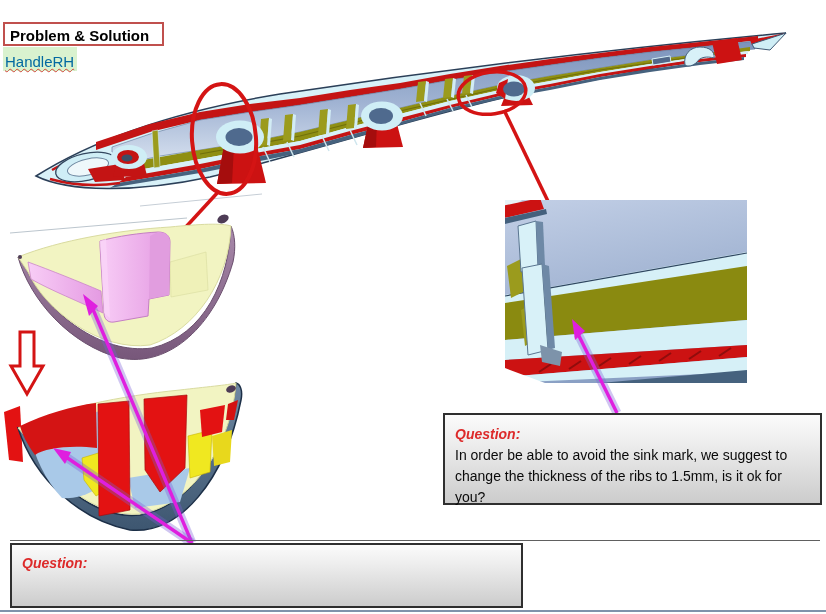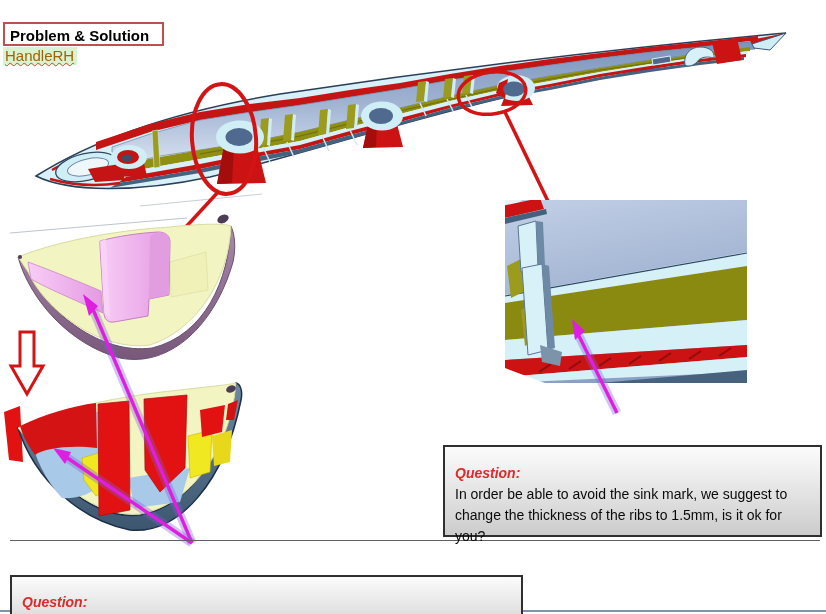--- a/index.html
+++ b/index.html
@@ -8,35 +8,35 @@
     font-family:"Liberation Sans", sans-serif;
   }
   .layer{position:absolute;left:0;top:0;}
   .title-box{
     position:absolute;left:3px;top:22px;width:152px;height:20px;
     border:2px solid #c0504d;background:#ffffff;
     display:flex;align-items:flex-end;padding-left:5px;
     font-size:15px;font-weight:bold;color:#000000;white-space:nowrap;
   }
   .part-name{
-    position:absolute;left:3px;top:47px;padding:0 3px 1px 2px;
-    background:#d9f2cf;color:#a16207;font-size:15px;
+    position:absolute;left:3px;top:47px;padding:6px 3px 1px 2px;
+    background:#d9f2cf;color:#0369a1;font-size:15px;
     text-decoration:underline;
     text-decoration-style:wavy;
     text-decoration-color:#cc4433;
     text-decoration-thickness:1px;
     white-space:nowrap;
   }
   .q-box{
     position:absolute;
     border:2px solid #2f2f2f;
     background:linear-gradient(#fbfbfb, #eeeeee 30%, #cccccc);
-    padding:16px 10px 4px 10px;
+    padding:9px 10px 4px 10px;
     box-sizing:border-box;
-    font-size:14px;color:#0a0a0a;line-height:1.32;margin-top:32px;
+    font-size:14px;color:#0a0a0a;line-height:1.32;
   }
   .q-box .q-label{
     display:block;color:#dd2a2a;font-weight:bold;font-style:italic;font-size:14px;
   }
   .q-undercut{left:10px;top:543px;width:513px;height:65px;}
   .q-sink{left:443px;top:413px;width:379px;height:92px;line-height:1.5;}
   .divider{position:absolute;left:10px;top:540px;width:810px;height:0;border-top:1px solid #606060;}
   .bottom-line{position:absolute;left:0;top:610px;width:826px;height:0;border-top:2px solid #7f93ab;}
 </style>
 </head>

